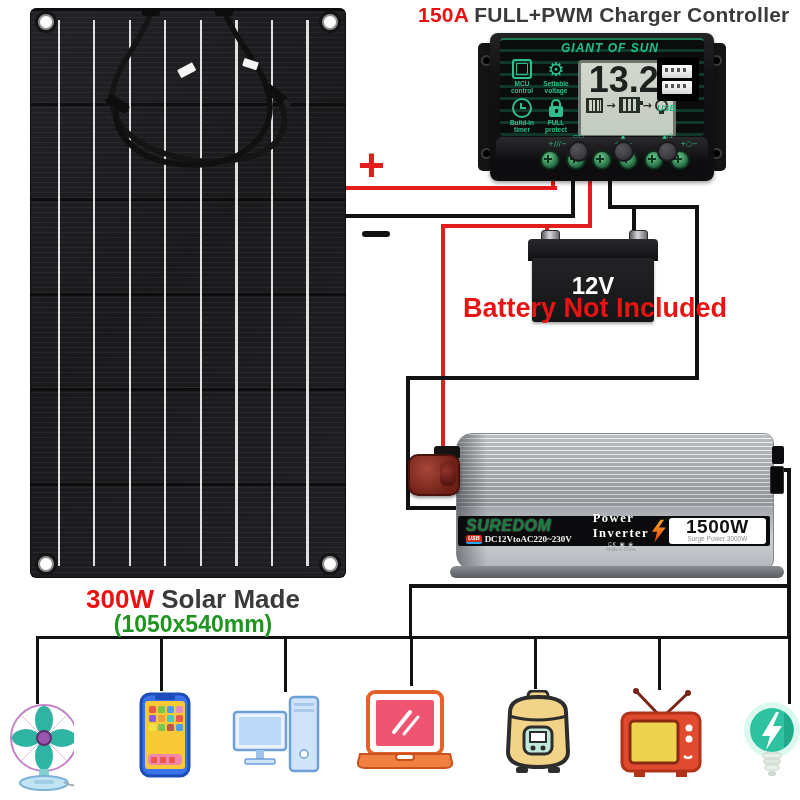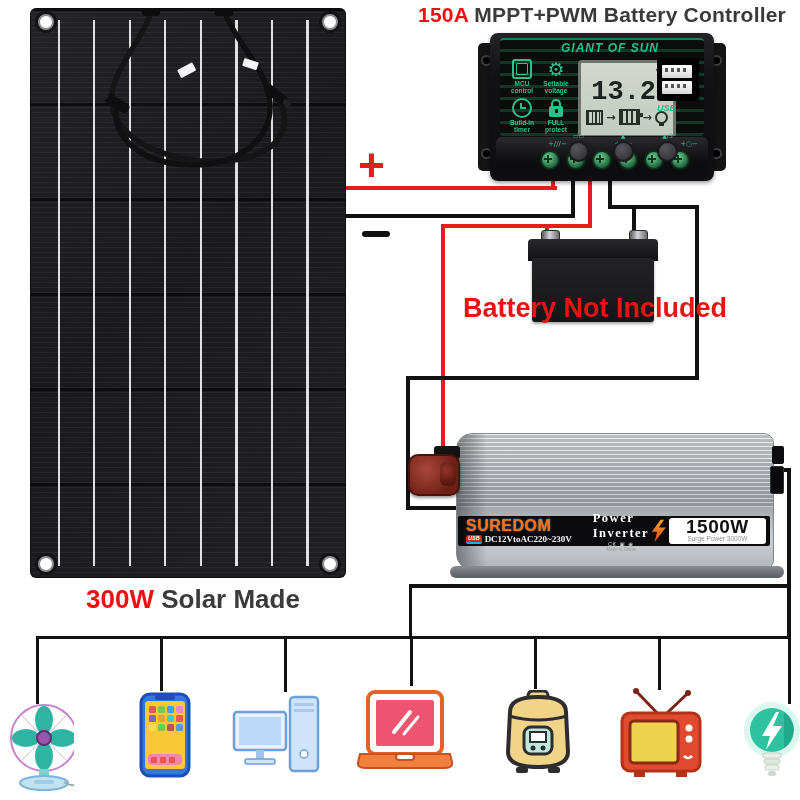--- a/index.html
+++ b/index.html
@@ -58,21 +58,21 @@
   .ic-clock{width:16px;height:16px;border:2px solid #2ec08c;border-radius:50%;position:relative;}
   .ic-clock::before{content:"";position:absolute;left:6px;top:3px;width:2px;height:6px;background:#2ec08c;}
   .ic-clock::after{content:"";position:absolute;left:7px;top:7px;width:5px;height:2px;background:#2ec08c;}
   .ic-lock{width:14px;height:11px;background:#2ec08c;border-radius:2px;position:relative;margin-top:7px;}
   .ic-lock::before{content:"";position:absolute;left:2px;top:-7px;width:6px;height:7px;
       border:2px solid #2ec08c;border-bottom:none;border-radius:5px 5px 0 0;}
   .ic-lock::after{content:"";position:absolute;left:5.5px;top:3px;width:3px;height:4px;background:#0a0d0c;border-radius:1px;}
   .lcd{position:absolute;left:78px;top:20px;width:92px;height:72px;background:linear-gradient(180deg,#d2d8cd,#c3cac0);
       border:3px solid #6e766e;border-radius:4px;z-index:2;}
   .volt{display:flex;justify-content:center;align-items:flex-start;margin-top:3px;}
-  .volt .num{font-family:Liberation Mono, monospace;font-weight:700;font-size:27px;line-height:28px;color:#1c231e;margin-top:12px;}
+  .volt .num{font-family:Liberation Sans, sans-serif;font-weight:700;font-size:36px;line-height:28px;color:#1c231e;}
   .volt .unit{font-size:10px;font-weight:700;color:#1c231e;margin-top:2px;}
   .flow{display:flex;justify-content:center;align-items:center;gap:3px;margin-top:3px;color:#272d27;}
   .g-panel{width:13px;height:11px;border:2px solid #272d27;
       background:repeating-linear-gradient(90deg,#272d27 0 1.5px,transparent 1.5px 3.5px);}
   .g-batt{width:17px;height:12px;border:2px solid #272d27;position:relative;
       background:repeating-linear-gradient(90deg,#272d27 0 2px,transparent 2px 5px);}
   .g-batt::after{content:"";position:absolute;right:-5px;top:2px;width:3px;height:4px;background:#272d27;}
   .g-bulb{width:9px;height:9px;border:2px solid #272d27;border-radius:50%;position:relative;}
   .g-bulb::after{content:"";position:absolute;left:2px;bottom:-4px;width:5px;height:3px;background:#272d27;}
   .g-arrow{font-family:"DejaVu Sans",sans-serif;font-weight:700;font-size:11px;}
@@ -122,21 +122,21 @@
       background:linear-gradient(180deg,#e6e8ea,#c3c6ca 30%,#a6aaaf 55%,#cbced2 78%,#b2b5b9);overflow:hidden;}
   .inv .shell::before{content:"";position:absolute;left:0;right:0;top:0;height:54%;
       background:repeating-linear-gradient(180deg, rgba(255,255,255,.4) 0 1.5px, rgba(85,90,95,.3) 1.5px 4px);}
   .inv .shell::after{content:"";position:absolute;left:0;top:0;bottom:0;width:30px;
       background:linear-gradient(90deg, rgba(60,64,68,.55), rgba(60,64,68,0));}
   .inv .base{position:absolute;left:14px;top:142px;width:334px;height:12px;border-radius:6px;
       background:linear-gradient(180deg,#8a8d91,#595c60);}
   .inv .band{position:absolute;left:22px;top:92px;width:312px;height:30px;background:#0b0b0d;border-radius:2px;
       display:flex;align-items:center;padding:0 4px;box-sizing:border-box;z-index:2;}
   .suredom-col{width:146px;display:flex;flex-direction:column;align-items:flex-start;padding-left:4px;}
-  .suredom{font-weight:700;font-size:16px;line-height:15px;letter-spacing:.5px;color:#f97316;
+  .suredom{font-style:italic;font-weight:700;font-size:16px;line-height:15px;letter-spacing:.5px;color:#15803d;
       text-shadow:0 0 2px rgba(255,255,255,.55);}
   .specrow{display:flex;align-items:center;gap:3px;margin-top:1px;}
   .usbchip{display:inline-block;background:#d42a1e;color:#fff;font-style:italic;font-weight:700;
       font-size:5.5px;line-height:7px;padding:0 2px;border-radius:2px;border-bottom:2px solid #2ea3f2;}
   .spec{font-family:"Liberation Serif",serif;font-weight:700;font-size:9px;color:#f2f2f2;}
   .pi-col{flex:1;display:flex;flex-direction:column;align-items:center;}
   .pi-name{font-family:"Liberation Serif",serif;font-weight:700;font-size:12.5px;letter-spacing:1.5px;color:#fff;}
   .pi-cert{font-size:5.5px;color:#c8c8c8;letter-spacing:1px;line-height:6px;}
   .pi-made{font-size:4.5px;color:#9a9a9a;line-height:5px;}
   .bolt{margin:0 2px;}
@@ -213,25 +213,26 @@
   <div class="w" style="left:284px;top:636px;width:3px;height:56px;"></div>
   <div class="w" style="left:410px;top:636px;width:3px;height:50px;"></div>
   <div class="w" style="left:534px;top:636px;width:3px;height:53px;"></div>
   <div class="w" style="left:658px;top:636px;width:3px;height:54px;"></div>
   <div class="w" style="left:788px;top:636px;width:3px;height:68px;"></div>
 
   <div class="plus">+</div>
   <div class="minusbar"></div>
 
   <div class="h1 ttl-controller">
-    <span class="red">150A</span><span> MPPT+PWM Battery Controller</span>
+    <span class="red">150A</span><span> FULL+PWM Charger Controller</span>
   </div>
   <div class="h1 ttl-panel">
     <span class="red">300W</span><span> Solar Made</span>
   </div>
+  <div class="ttl-dims">(1050x540mm)</div>
 
   <div class="ctrl">
     <div class="ear earL">
       <div class="ehole" style="top:12px;"></div>
       <div class="ehole" style="bottom:12px;"></div>
     </div>
     <div class="ear earR">
       <div class="ehole" style="top:12px;"></div>
       <div class="ehole" style="bottom:12px;"></div>
     </div>
@@ -320,20 +321,21 @@
         </div>
       </div>
     </div>
   </div>
 
   <div class="batt">
     <div class="post" style="left:13px;"></div>
     <div class="post" style="left:101px;"></div>
     <div class="lid"></div>
     <div class="case"></div>
+    <div class="v">12V</div>
   </div>
   <div class="batt-note">Battery Not Included</div>
 
   <div class="inv">
     <div class="shell"></div>
     <div class="base"></div>
     <div class="band">
       <div class="suredom-col">
         <span class="suredom">SUREDOM</span>
         <span class="specrow">

